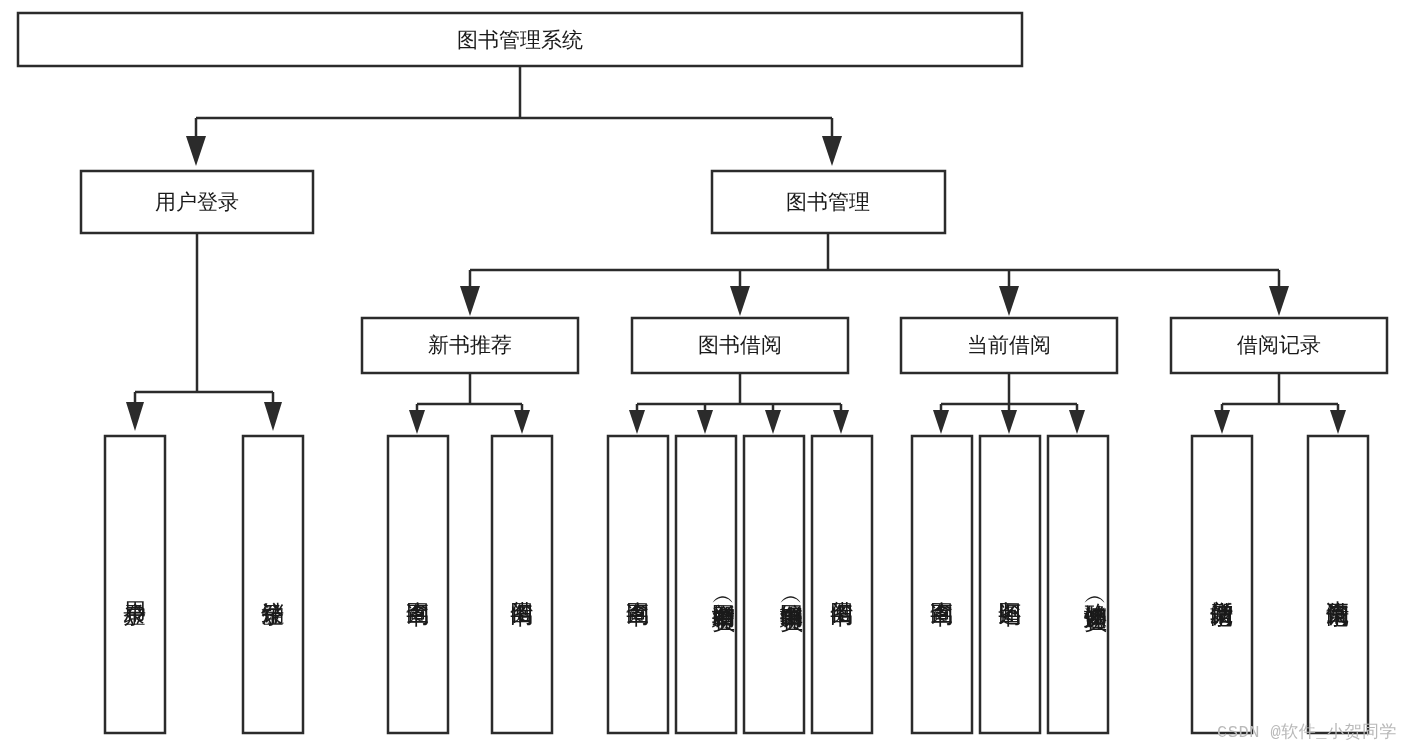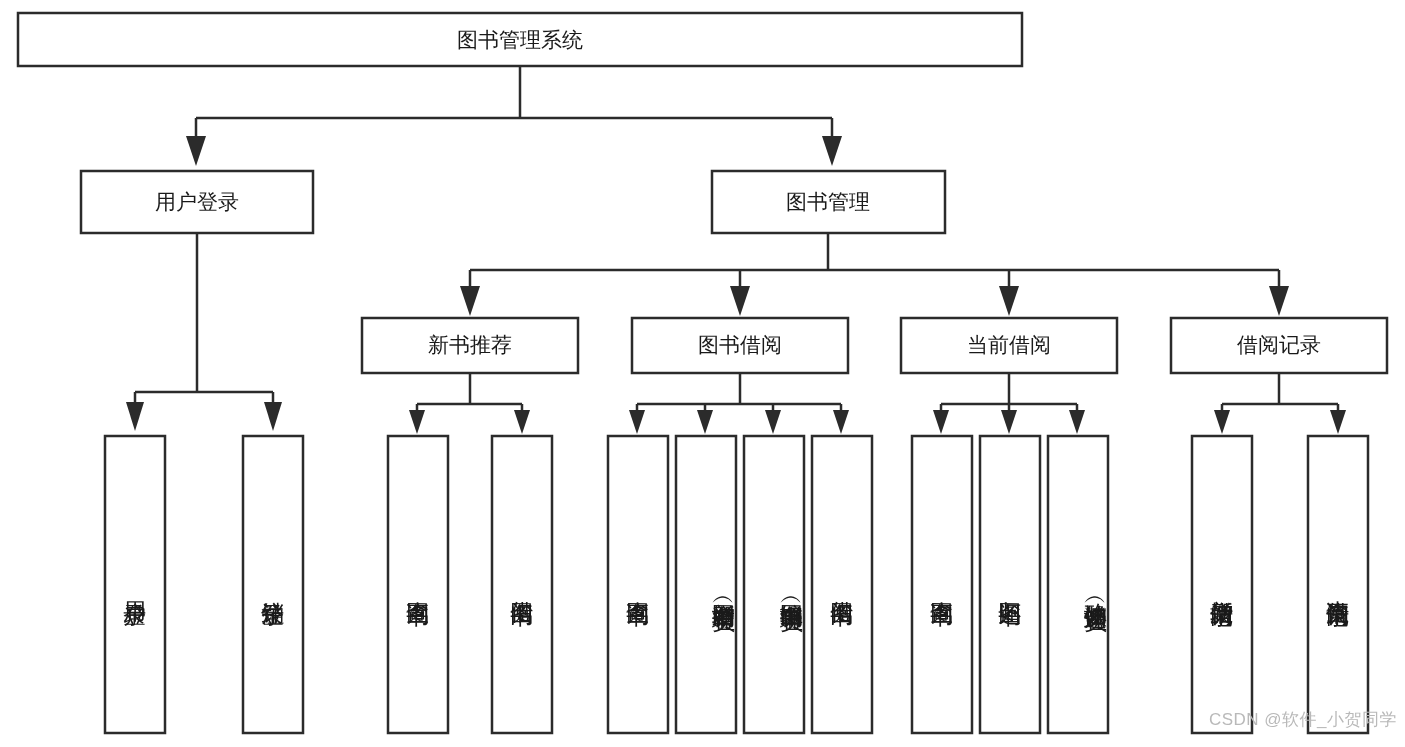--- a/index.html
+++ b/index.html
@@ -61,22 +61,22 @@
     letter-spacing: 1px;
     display: flex;
     align-items: center;
     justify-content: center;
     white-space: nowrap;
     pointer-events: none;
   }
   .watermark {
     position: absolute;
     right: 8px;
-    bottom: 16px;
-    font-family: Liberation Sans, sans-serif;
+    bottom: 4px;
+    font-family: Liberation Mono, monospace;
     font-size: 17px;
     color: #b9b9b9;
     letter-spacing: 0.5px;
     white-space: nowrap;
   }
 </style>
 </head>
 <body>
 
 <div id="diagram-root">

